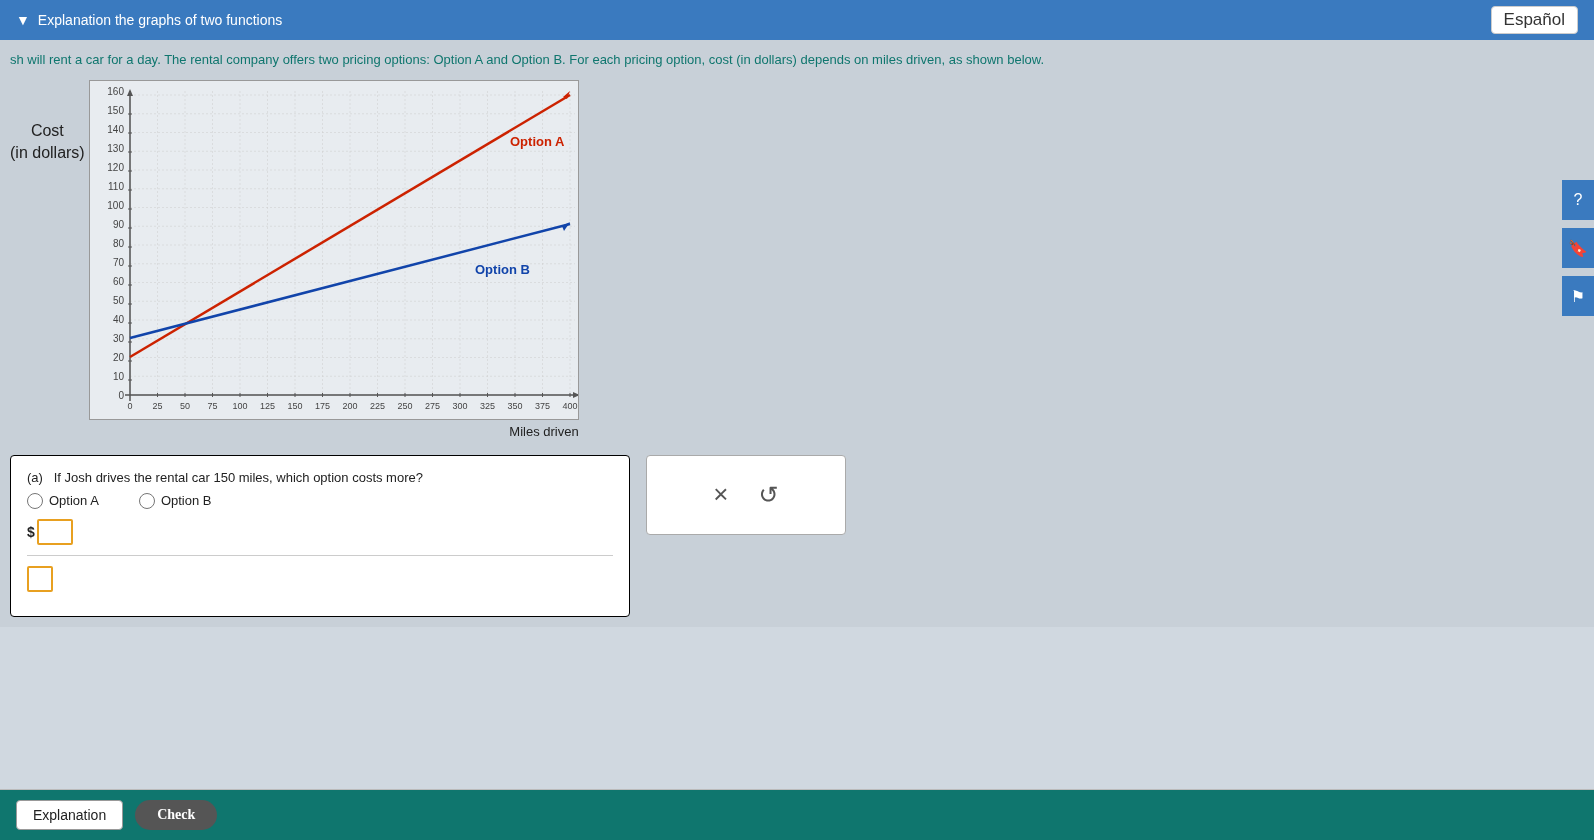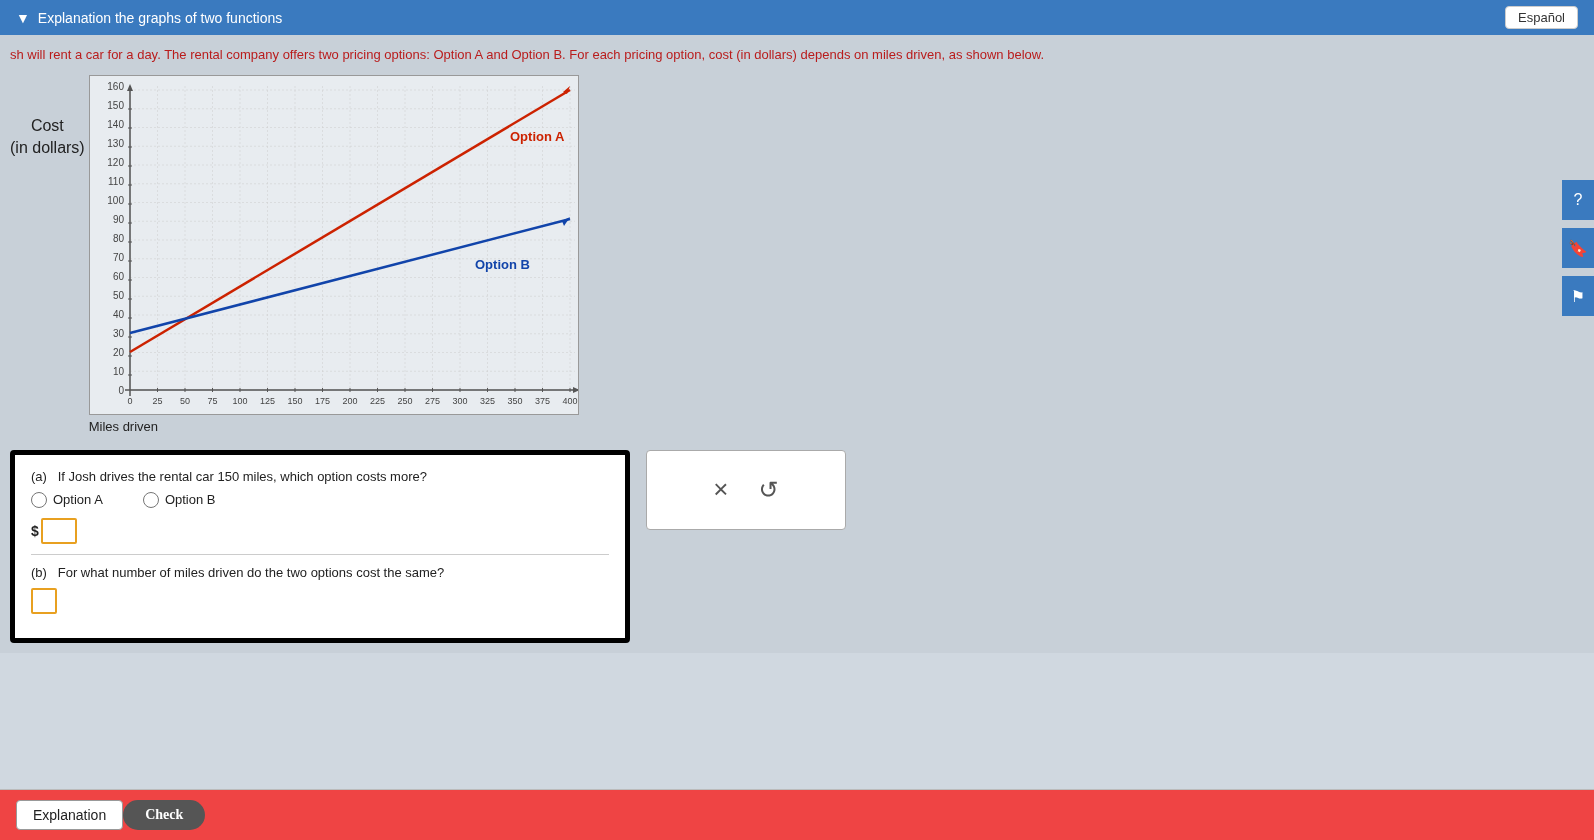--- a/index.html
+++ b/index.html
@@ -19,30 +19,30 @@
       align-items: center;
       gap: 8px;
     }
     .espanol-btn {
       margin-left: auto;
       background: white;
       color: #333;
       border: 1px solid #ccc;
       border-radius: 4px;
       padding: 3px 12px;
-      font-size: 13px;
+      font-size: 17px;
       cursor: pointer;
     }
     .main-content {
       padding: 10px 20px 10px 10px;
       background: #c8d0d8;
     }
     .problem-text {
       font-size: 13px;
-      color: #b91c1c;
+      color: #0f766e;
       margin-bottom: 10px;
       line-height: 1.5;
     }
     .graph-section {
       display: flex;
       align-items: flex-start;
       margin-bottom: 16px;
     }
     .y-label {
       display: flex;
@@ -52,33 +52,33 @@
       font-size: 16px;
       color: #222;
       margin-right: 4px;
       margin-top: 40px;
       line-height: 1.4;
     }
     .graph-canvas {
       display: block;
     }
     .x-label {
-      text-align: left;
+      text-align: right;
       font-size: 13px;
       color: #222;
       margin-top: 4px;
     }
     .questions-area {
       display: flex;
       gap: 16px;
       align-items: flex-start;
     }
     .question-box {
       background: white;
-      border: 5px solid #000000;
+      border: 1px solid #000000;
       border-radius: 4px;
       padding: 14px 16px;
       flex: 0 0 620px;
       max-width: 640px;
     }
     .question-part {
       margin-bottom: 10px;
     }
     .question-part-label {
       font-size: 13px;
@@ -159,22 +159,23 @@
       cursor: pointer;
       font-size: 22px;
       color: #444;
       display: flex;
       align-items: center;
       justify-content: center;
     }
     .bottom-bar {
       display: flex;
       align-items: center;
+      gap: 12px;
       padding: 10px 16px;
-      background: #ef4444;
+      background: #0f766e;
       border-top: 1px solid #bbb;
       position: fixed;
       bottom: 0;
       left: 0;
       right: 0;
     }
     .explanation-btn {
       background: white;
       border: 1px solid #999;
       border-radius: 4px;
@@ -392,25 +393,20 @@
           </label>
         </div>
         <div class="dollar-input-wrap">
           <span class="dollar-sign">$</span>
           <input type="text" class="answer-input" value="" style="">
         </div>
       </div>
       <hr class="divider">
 
       <div class="question-part">
-        <p class="part-b-label">
-          <span>(b)</span>
-          &nbsp;
-          <span>For what number of miles driven do the two options cost the same?</span>
-        </p>
         <div style="margin-bottom:10px;">
           <input type="text" class="answer-input-small" value="" style="">
         </div>
       </div>
     </div>
 
     <div class="tools-box">
       <button class="tool-btn">
         <span style="font-size:26px; color:#555;">×</span>
       </button>

